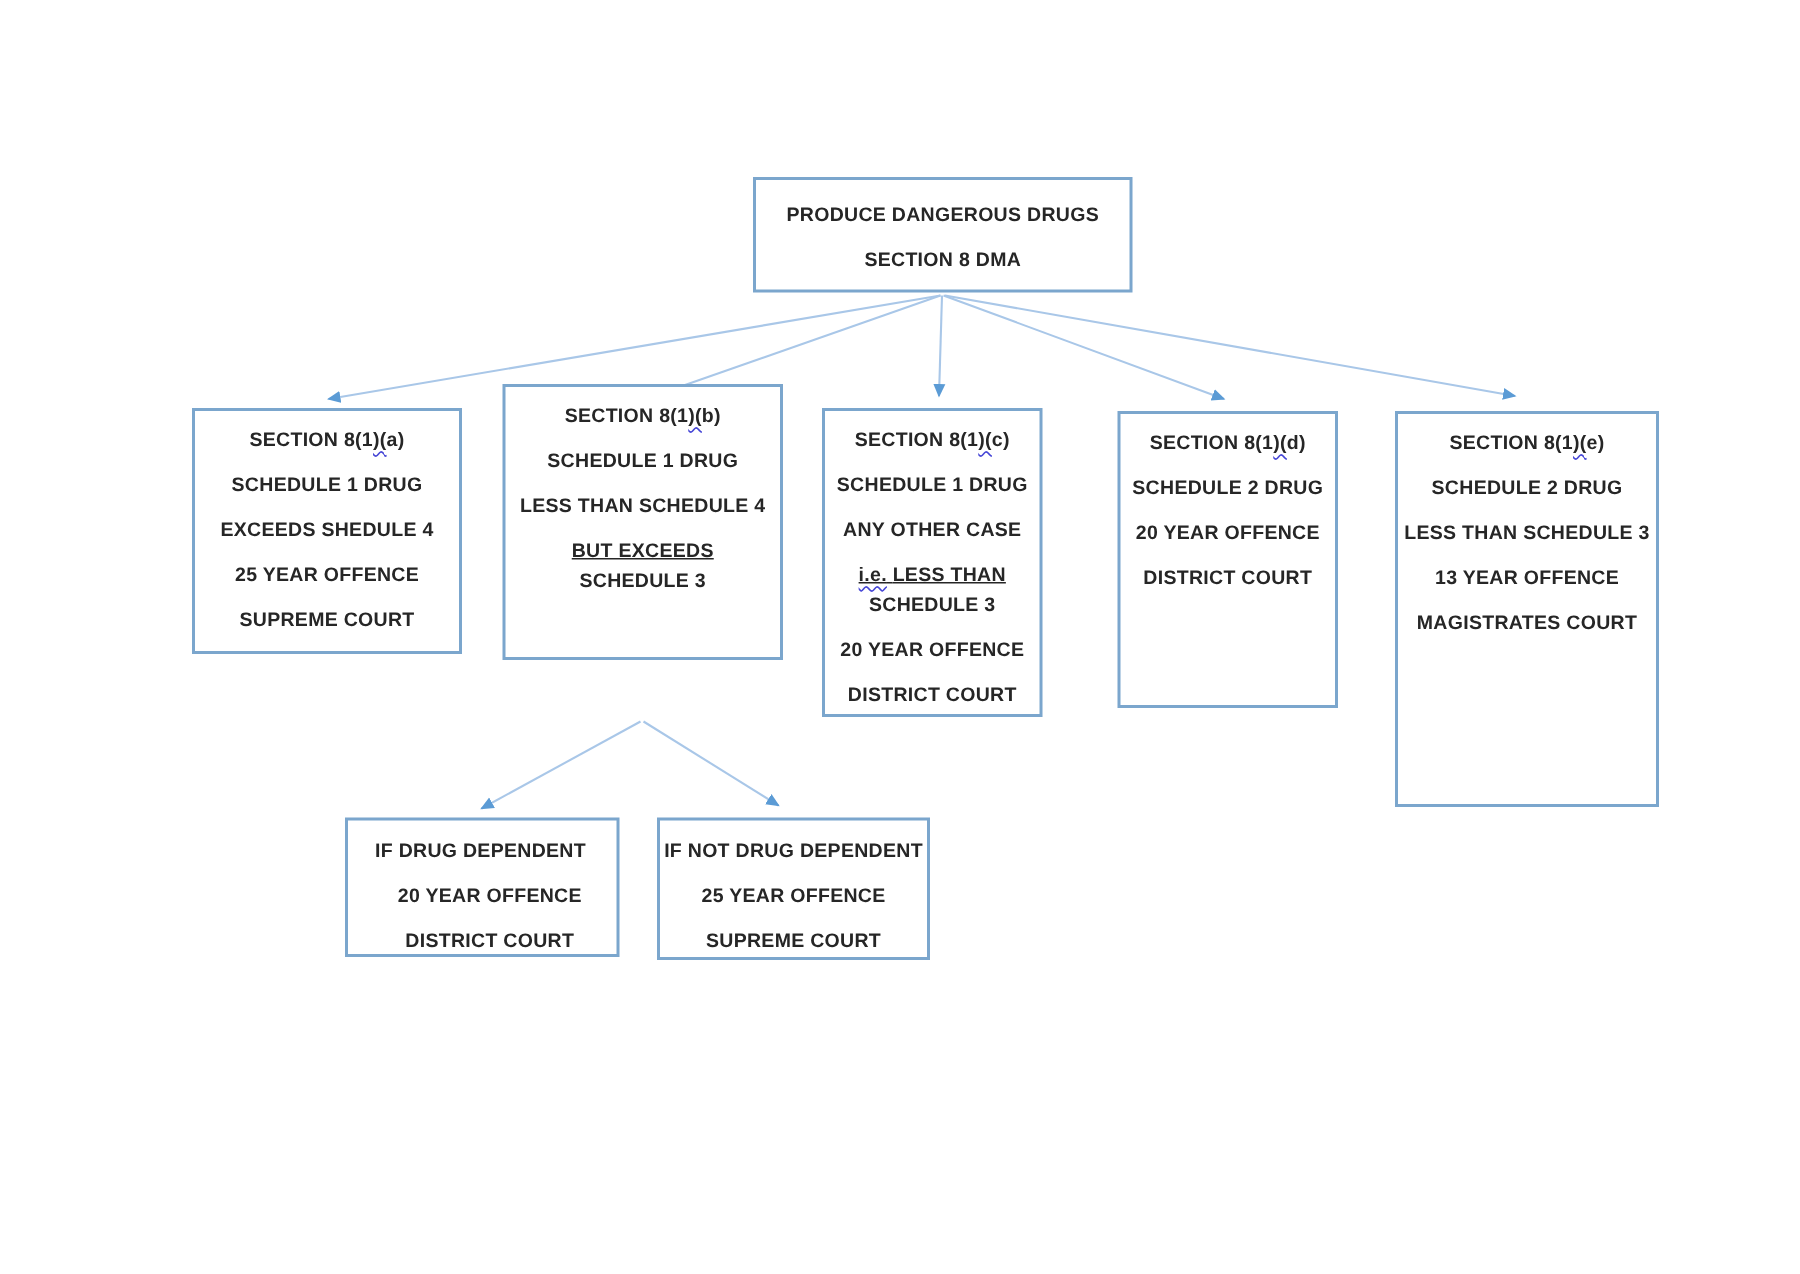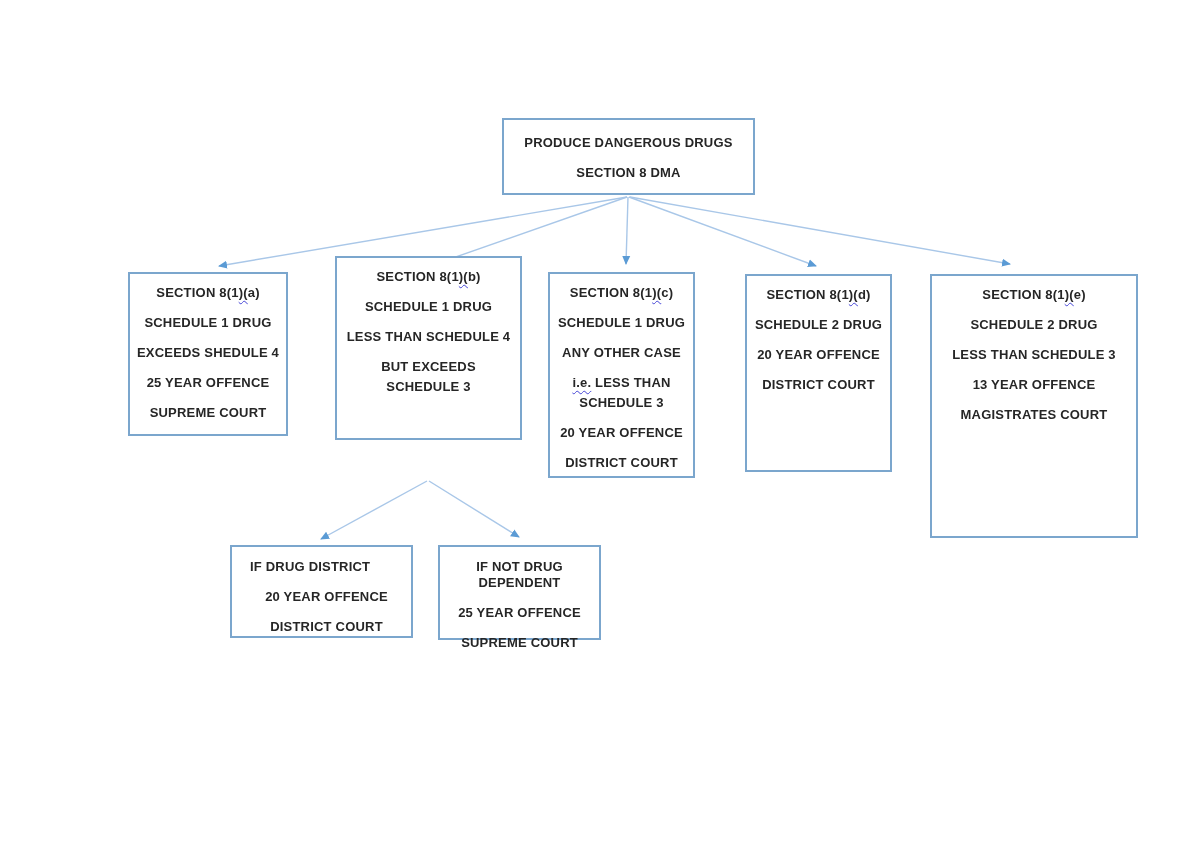--- a/index.html
+++ b/index.html
@@ -11,21 +11,21 @@
   .arrows line { stroke: var(--arrow_line,#a9c7e8); stroke-width:1.4; }
   .arrows marker path { fill: var(--arrow_head,#5b9bd5); }
   .box {
     position:absolute; box-sizing:border-box; background:#ffffff;
     border:2px solid var(--box_border,#7ba6cd);
     color: var(--text,#262626); font-weight:700; font-size:13px;
     letter-spacing:.2px; text-align:center; padding:11px 2px 0 2px;
   }
   .box.root { padding-top:15px; }
   .line { line-height:16px; margin:0 0 14px 0; }
-  .line.tight { margin-bottom:4px; }
+  .line.tight { margin-bottom:4px;text-decoration:underline; }
   .note .line { line-height:20px; margin:0; }
   .sq {
     text-decoration-line: underline;
     text-decoration-style: wavy;
     text-decoration-color: var(--squiggle,#4545d6);
     text-decoration-thickness:1px;
     text-underline-offset:3px;
   }
   .align-left { text-align:left; padding-left:16px; }
   .shift-r { transform: translateX(5px); }
@@ -48,21 +48,21 @@
     <line x1="630" y1="197" x2="1010" y2="264" marker-end="url(#ah)"></line>
     <line x1="427" y1="481" x2="321" y2="539" marker-end="url(#ah)"></line>
     <line x1="429" y1="481" x2="519" y2="537" marker-end="url(#ah)"></line>
   </svg>
 
   <div class="box root" style="left:502px; top:118px; width:253px; height:77px;">
     <div class="line">PRODUCE DANGEROUS DRUGS</div>
     <div class="line">SECTION 8 DMA</div>
   </div>
 
-  <div class="box" style="left:128px; top:272px; width:160px; height:164px;">
+  <div class="box" style="left:128px; top:272px; width:180px; height:164px;">
     <div class="line"><span>SECTION 8(1</span><span class="sq">)(</span><span>a)</span></div>
     <div class="line">SCHEDULE 1 DRUG</div>
     <div class="line">EXCEEDS SHEDULE 4</div>
     <div class="line">25 YEAR OFFENCE</div>
     <div class="line">SUPREME COURT</div>
   </div>
 
   <div class="box" style="left:335px; top:256px; width:187px; height:184px;">
     <div class="line"><span>SECTION 8(1</span><span class="sq">)(</span><span>b)</span></div>
     <div class="line">SCHEDULE 1 DRUG</div>
@@ -81,33 +81,33 @@
     <div class="line">DISTRICT COURT</div>
   </div>
 
   <div class="box" style="left:745px; top:274px; width:147px; height:198px;">
     <div class="line"><span>SECTION 8(1</span><span class="sq">)(</span><span>d)</span></div>
     <div class="line">SCHEDULE 2 DRUG</div>
     <div class="line">20 YEAR OFFENCE</div>
     <div class="line">DISTRICT COURT</div>
   </div>
 
-  <div class="box" style="left:930px; top:274px; width:208px; height:264px;">
+  <div class="box" style="left:930px; top:274px; width:176px; height:264px;">
     <div class="line"><span>SECTION 8(1</span><span class="sq">)(</span><span>e)</span></div>
     <div class="line">SCHEDULE 2 DRUG</div>
     <div class="line">LESS THAN SCHEDULE 3</div>
     <div class="line">13 YEAR OFFENCE</div>
     <div class="line">MAGISTRATES COURT</div>
   </div>
 
   <div class="box" style="left:230px; top:545px; width:183px; height:93px; padding-top:12px;">
-    <div class="line align-left">IF DRUG DISTRICT</div>
+    <div class="line align-left">IF DRUG DEPENDENT</div>
     <div class="line shift-r">20 YEAR OFFENCE</div>
     <div class="line shift-r">DISTRICT COURT</div>
   </div>
 
-  <div class="box" style="left:438px; top:545px; width:163px; height:95px; padding-top:12px;">
+  <div class="box" style="left:438px; top:545px; width:182px; height:95px; padding-top:12px;">
     <div class="line">IF NOT DRUG DEPENDENT</div>
     <div class="line">25 YEAR OFFENCE</div>
     <div class="line">SUPREME COURT</div>
   </div>
 
 </div>
 
 </body></html>

